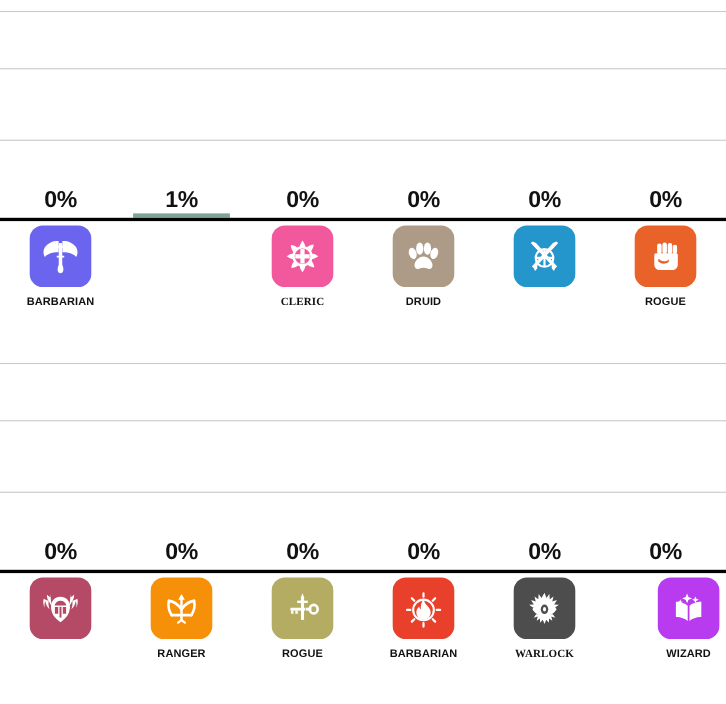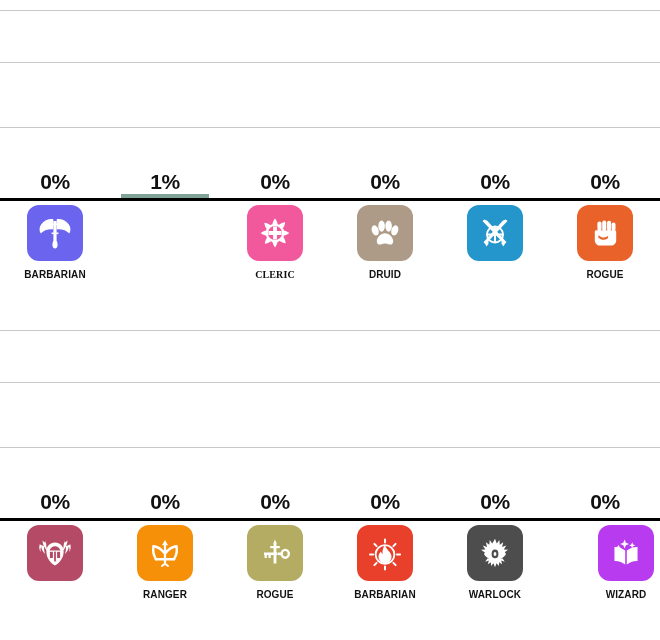--- a/index.html
+++ b/index.html
@@ -228,21 +228,21 @@
               <circle cx="20" cy="21.5" r="9.4"></circle>
             </g>
             <g stroke="#fff" stroke-width="2" stroke-linecap="round">
               <path d="M20 9.5V6.4M20 33.5v3.1M8.1 21.5H5M32 21.5h3.1M11.6 13.1L9.4 10.9M28.4 13.1l2.2-2.2M11.6 29.9l-2.2 2.2M28.4 29.9l2.2 2.2"></path>
             </g>
             <path d="M20 11.8c.8 3.2 2.5 4.8 3.9 6.4 1.6 1.8 2.6 3.5 2.6 5.6 0 3.7-3 6.6-6.5 6.6s-6.5-2.9-6.5-6.6c0-2.4 1.2-4 2.5-5.4.2 1 .8 1.9 1.6 2.4-.4-3.4.6-6.4 2.4-9z" fill="#fff"></path>
           </svg>
         </div>
         <div class="class-label">BARBARIAN</div>
       </div>
-      <div class="class-cell" style="left: 440px;">
+      <div class="class-cell" style="left: 440px; font-family: Liberation Serif, serif;">
         <div class="class-icon" style="background: rgb(77, 77, 77);">
           <svg width="40" height="40" viewBox="0 0 40 40">
             <g fill="#fff">
               <path d="M20 5.8l1.8 4.8 2.6-3.6.4 4.8 3.4-2.6-1.1 4.7 4.2-1.4-2.5 4 4.3.2-3.5 2.6H9.5l-3.5-2.6 4.3-.2-2.5-4 4.2 1.4-1.1-4.7 3.4 2.6.4-4.8 2.6 3.6z"></path>
               <path d="M20 34.2l1.6-3.9 2.3 2.8.3-3.9 2.9 2.1-.9-3.8 3.6 1.2-2.2-3.3h-15.2l-2.2 3.3 3.6-1.2-.9 3.8 2.9-2.1.3 3.9 2.3-2.8z"></path>
               <path d="M20 14.6c5.2 0 9.4 3.3 11 6.3-1.6 3-5.8 6.3-11 6.3S10.6 23.9 9 20.9c1.6-3 5.8-6.3 11-6.3z"></path>
             </g>
             <g fill="#4D4D4D">
               <ellipse cx="20" cy="20.9" rx="3.4" ry="4.3"></ellipse>
             </g>

